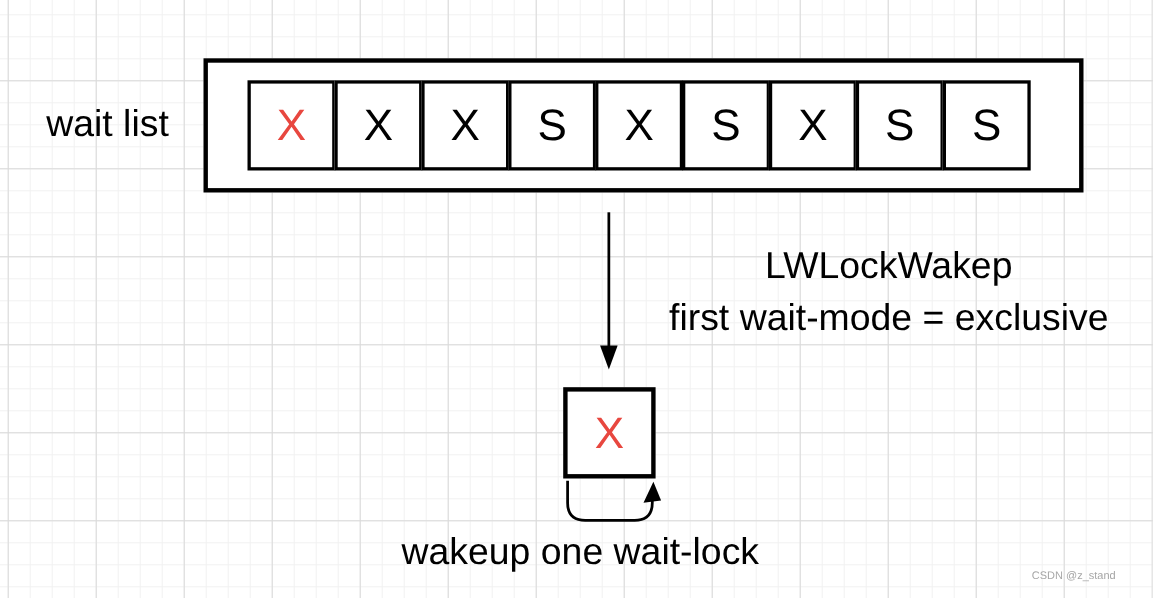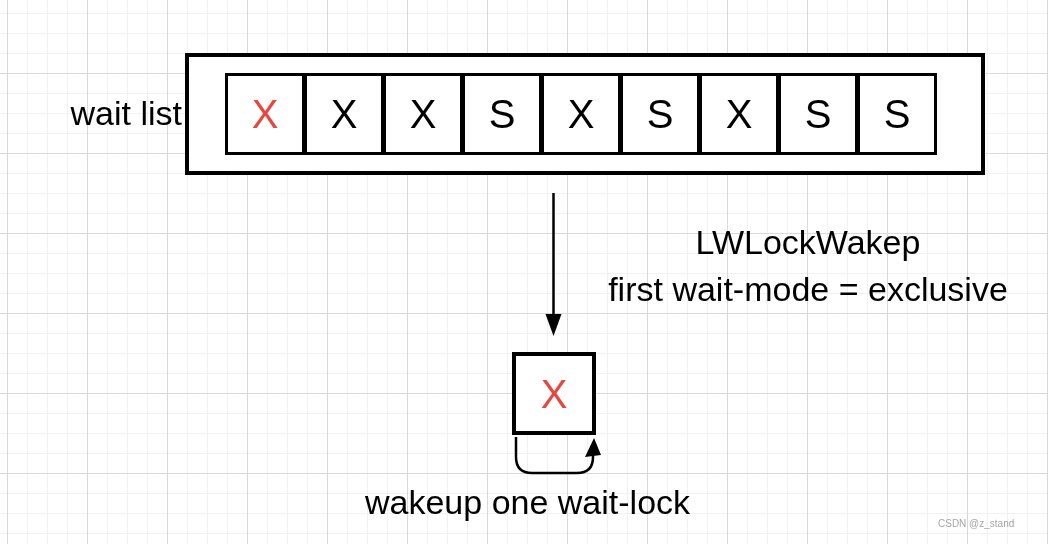--- a/index.html
+++ b/index.html
@@ -19,21 +19,21 @@
       linear-gradient(to right, #f1f1f1 1px, transparent 1px),
       linear-gradient(to bottom, #f1f1f1 1px, transparent 1px);
     background-size: 80px 80px, 80px 80px, 20px 20px, 20px 20px;
     background-position: 7px 73px, 7px 73px, 7px 13px, 7px 13px;
   }
   .wait-list-label {
     position: absolute;
     left: 42px;
     top: 94px;
     width: 140px;
-    text-align: right;
+    text-align: left;
     font-size: 34px;
     color: #000;
     white-space: nowrap;
   }
   .outer-box {
     position: absolute;
     left: 185px;
     top: 53px;
     width: 800px;
     height: 122px;

